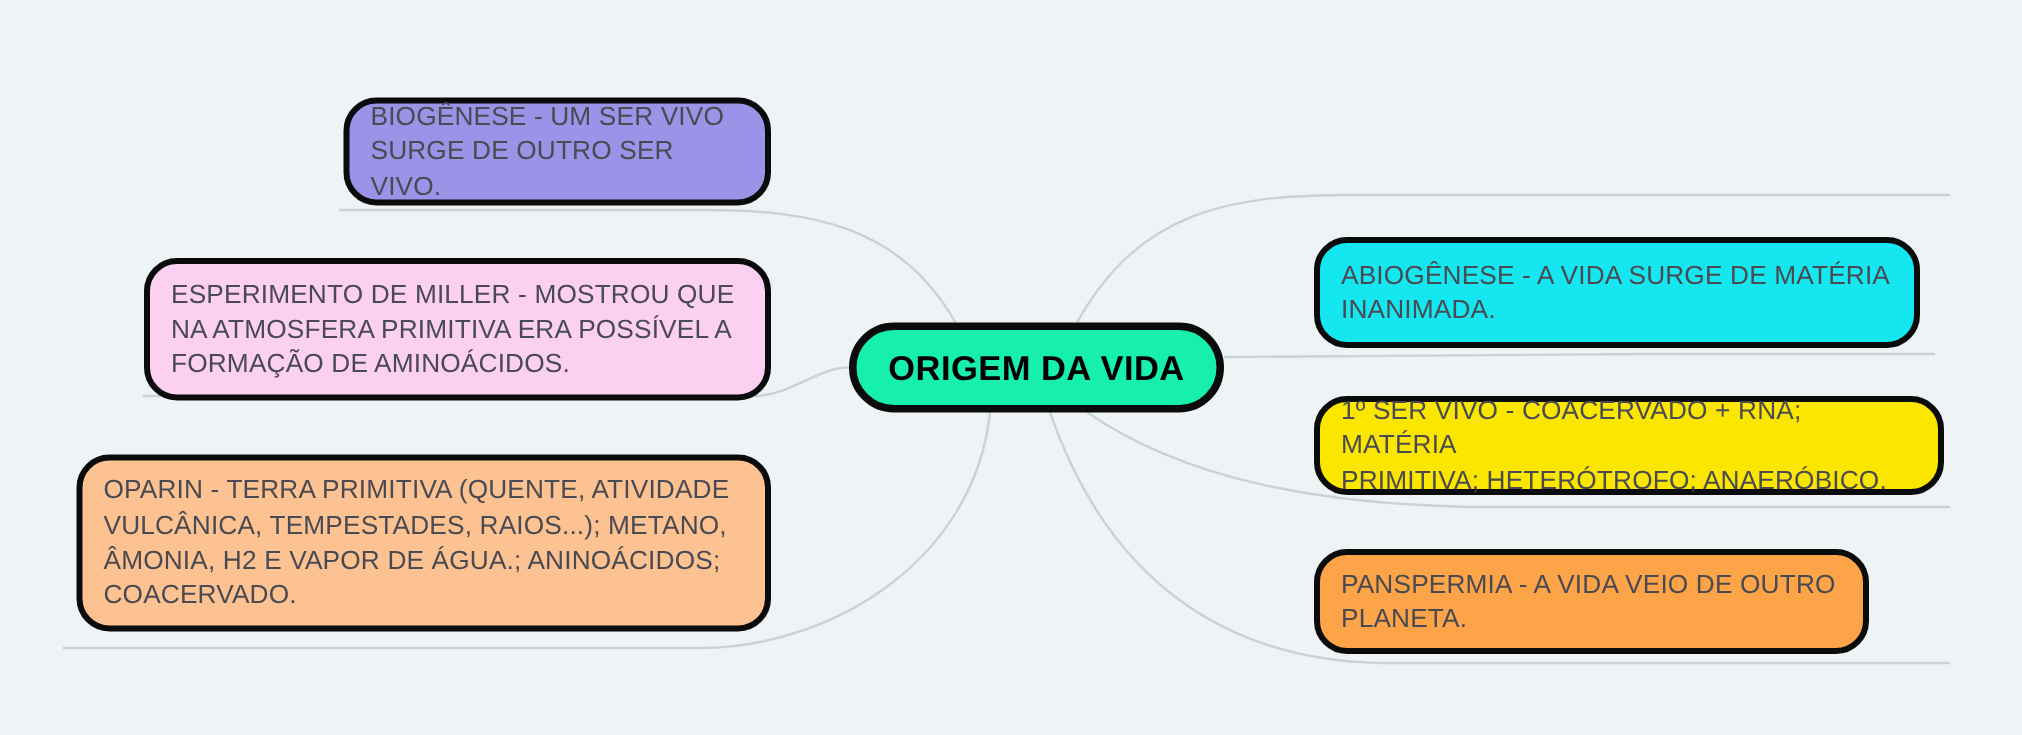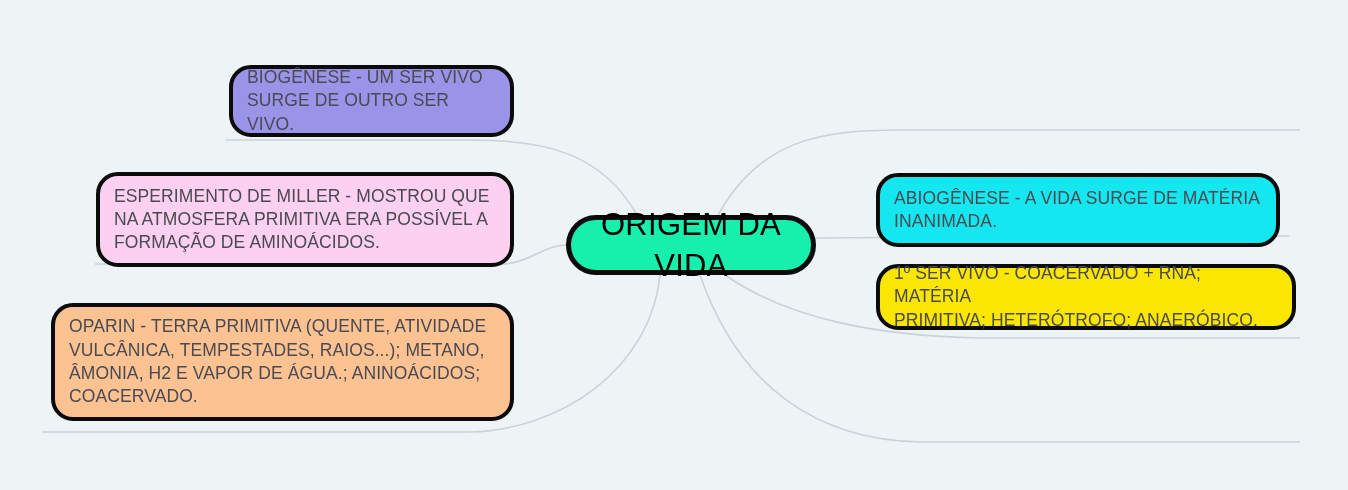--- a/index.html
+++ b/index.html
@@ -44,24 +44,23 @@
     white-space: pre-line;
   }
   .central {
     border-width: 5px;
     border-radius: 30px;
     justify-content: center;
     padding: 10px 18px;
   }
   .central .node-text {
     color: #000000;
-    font-size: 31px;
-    font-weight: normal;
+    font-size: 23px;
+    font-weight: bold;
     letter-spacing: 0.3px;
-    text-align: center;
   }
 </style>
 </head>
 <body>
 
 <div id="canvas">
 
   <svg id="connectors" viewBox="0 0 1348 490" preserveAspectRatio="none">
     <g fill="none" stroke="#c9d2d7" stroke-width="1.6">
 
@@ -97,24 +96,28 @@
 VULCÂNICA, TEMPESTADES, RAIOS...); METANO,
 ÂMONIA, H2 E VAPOR DE ÁGUA.; ANINOÁCIDOS;
 COACERVADO.</span>
   </div>
 
   <div class="node central" style="left:566px; top:215px; width:250px; height:60px; background:#17efad;">
     <span class="node-text">ORIGEM DA VIDA</span>
   </div>
 
 
-  <div class="node" style="left:876px; top:158px; width:404px; height:74px; background:#14e7ef;margin-top:15px;">
+  <div class="node" style="left:876px; top:158px; width:404px; height:74px; background:#14e7ef;">
     <span class="node-text">ABIOGÊNESE - A VIDA SURGE DE MATÉRIA
 INANIMADA.</span>
   </div>
 
   <div class="node" style="left:876px; top:264px; width:420px; height:66px; background:#fbe600;">
     <span class="node-text">1º SER VIVO - COACERVADO + RNA; MATÉRIA
 PRIMITIVA; HETERÓTROFO; ANAERÓBICO.</span>
   </div>
 
+  <div class="node" style="left:876px; top:366px; width:370px; height:70px; background:#fda348;">
+    <span class="node-text">PANSPERMIA - A VIDA VEIO DE OUTRO
+PLANETA.</span>
+  </div>
 
 </div>
 
 </body></html>

